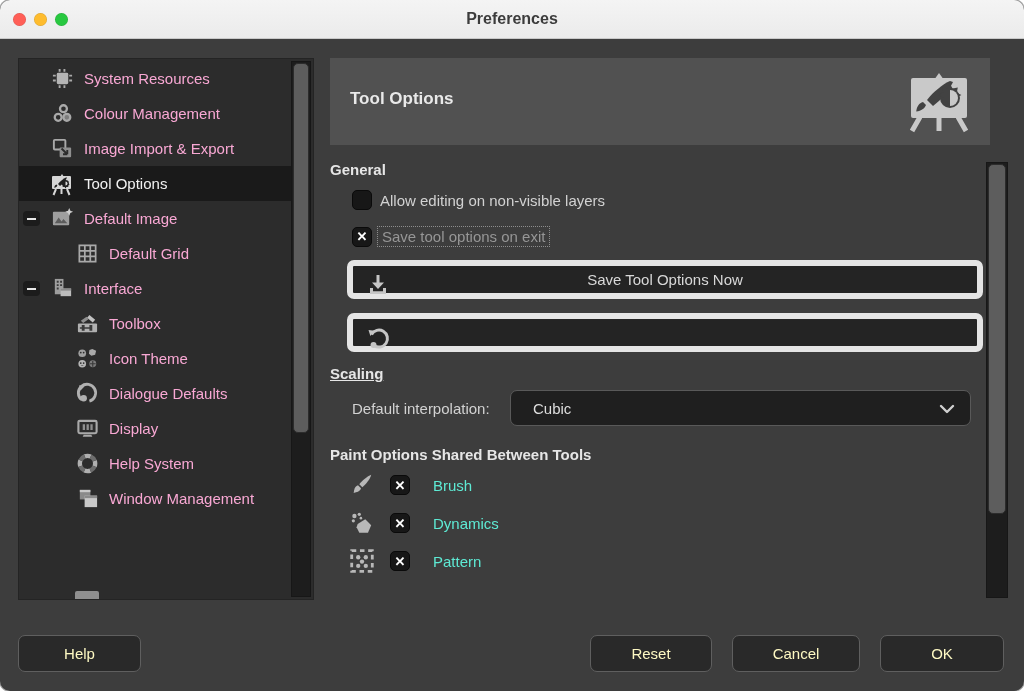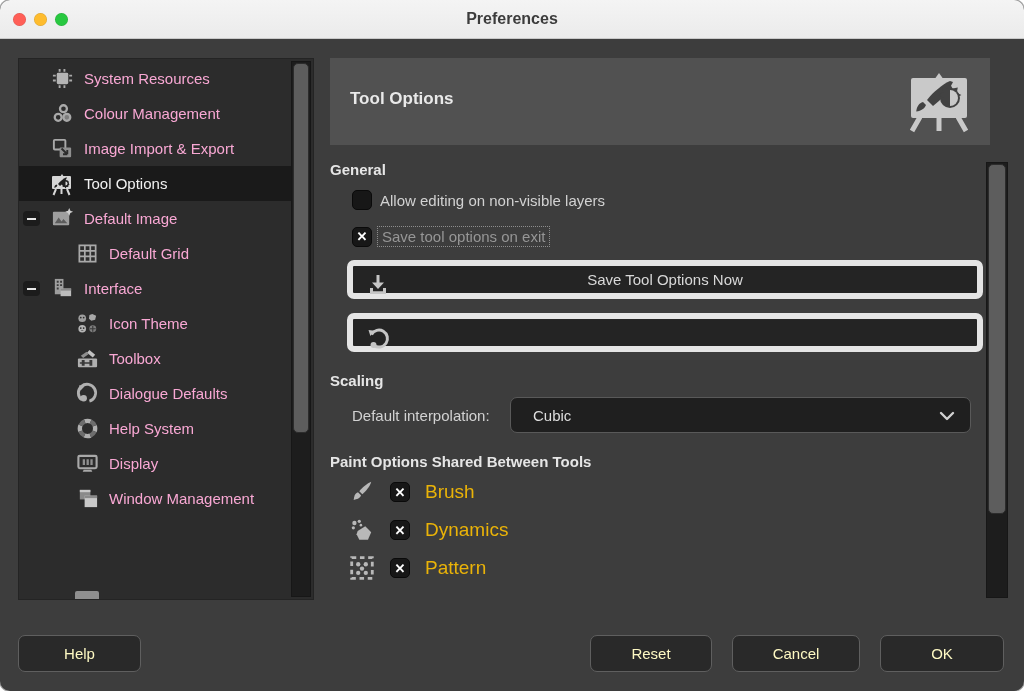--- a/index.html
+++ b/index.html
@@ -45,21 +45,21 @@
   .widebtn .bic{position:absolute;left:13px;top:7px;width:24px;height:24px;}
   .widebtn .blab{flex:1;text-align:center;}
   .interprow{display:flex;align-items:center;margin:8px 0 0 22px;}
   .interprow .ilab{font-size:15px;color:#d2d2d2;width:158px;flex:0 0 158px;}
   .combo{position:relative;width:461px;height:36px;background:#1f1f1f;border:1px solid #595959;border-radius:7px;box-sizing:border-box;display:flex;align-items:center;color:#dedede;font-size:15px;cursor:default;}
   .combo .cval{margin-left:22px;}
   .combo .chev{position:absolute;right:14px;top:9px;width:18px;height:18px;}
   .paintrow{display:flex;align-items:center;margin:6px 0 0 18px;height:32px;}
   .paintrow .tic{width:28px;height:28px;flex:0 0 28px;display:flex;align-items:center;justify-content:center;}
   .paintrow .cb{margin-left:14px;}
-  .paintrow .plab{margin-left:15px;font-size:19px;color:#eab308;}
+  .paintrow .plab{margin-left:23px;font-size:15px;color:#5eead4;}
   
   .footer{position:absolute;left:0;right:0;bottom:0;height:91px;}
   .btn{background:#292929;border:1px solid #5f5f5f;border-radius:7px;color:#fef9c3;font-size:15px;font-family:"Liberation Sans",sans-serif;display:flex;align-items:center;justify-content:center;box-sizing:border-box;cursor:default;}
   .helpbtn{position:absolute;left:18px;top:35px;width:123px;height:37px;}
   .fright{position:absolute;right:20px;top:35px;display:flex;gap:20px;}
   .fright .btn{height:37px;}
   .w-reset{width:122px;}
   .w-cancel{width:128px;}
   .w-ok{width:124px;}
   svg{display:block;}
@@ -175,81 +175,81 @@
             </svg>
         </span>
         <span class="lb">Interface</span>
       </div>
 
 
       <div class="srow child">
         <span class="gut"></span>
         <span class="ic">
           <svg width="23" height="23" viewBox="0 0 24 24">
+              <rect x="2" y="12" width="20" height="9" rx="1" fill="#b0b0b0"></rect>
+              <path d="M6 13.5h3v6H6zM14 13.5h3v6h-3zM4 15.8h13v1.6H4z" fill="#3a3a3a"></path>
+              <path d="M14 3l6 5-2.5 3-6-5z" fill="#c2c2c2"></path>
+              <path d="M5 9l6-4 2 2.5-5.5 4z" fill="#8f8f8f"></path>
+            </svg>
+        </span>
+        <span class="lb">Toolbox</span>
+      </div>
+
+      <div class="srow child">
+        <span class="gut"></span>
+        <span class="ic">
+          <svg width="23" height="23" viewBox="0 0 24 24">
               <circle cx="6.5" cy="6.5" r="4" fill="#9e9e9e"></circle>
               <circle cx="5" cy="5.8" r=".9" fill="#2c2c2c"></circle>
               <circle cx="8" cy="5.8" r=".9" fill="#2c2c2c"></circle>
               <path d="M14 3l3-1 4 2-1 4-4 1-2.5-2z" fill="#a9a9a9"></path>
               <circle cx="6.5" cy="17.5" r="4" fill="#b5b5b5"></circle>
               <circle cx="5" cy="16.8" r=".9" fill="#2c2c2c"></circle>
               <circle cx="8" cy="16.8" r=".9" fill="#2c2c2c"></circle>
               <path d="M5 19.2c1 .8 2 .8 3 0z" fill="#2c2c2c"></path>
               <circle cx="17.5" cy="17.5" r="3.6" fill="#7d7d7d"></circle>
               <path d="M14.5 17.5h6M17.5 14.5v6" stroke="#3a3a3a" stroke-width="1.2"></path>
             </svg>
         </span>
         <span class="lb">Icon Theme</span>
       </div>
 
       <div class="srow child">
         <span class="gut"></span>
         <span class="ic">
-          <svg width="23" height="23" viewBox="0 0 24 24">
-              <rect x="2" y="12" width="20" height="9" rx="1" fill="#b0b0b0"></rect>
-              <path d="M6 13.5h3v6H6zM14 13.5h3v6h-3zM4 15.8h13v1.6H4z" fill="#3a3a3a"></path>
-              <path d="M14 3l6 5-2.5 3-6-5z" fill="#c2c2c2"></path>
-              <path d="M5 9l6-4 2 2.5-5.5 4z" fill="#8f8f8f"></path>
-            </svg>
-        </span>
-        <span class="lb">Toolbox</span>
-      </div>
-
-      <div class="srow child">
-        <span class="gut"></span>
-        <span class="ic">
           <svg width="23" height="23" viewBox="0 0 24 24" fill="none">
               <path d="M6 18.5A9 9 0 1 1 14 20" stroke="#b0b0b0" stroke-width="3"></path>
               <circle cx="8" cy="17" r="3.4" fill="#b0b0b0"></circle>
               <path d="M3.2 3.5L9 4.5 4.5 9z" fill="#b0b0b0"></path>
             </svg>
         </span>
         <span class="lb">Dialogue Defaults</span>
       </div>
 
       <div class="srow child">
         <span class="gut"></span>
         <span class="ic">
+          <svg width="23" height="23" viewBox="0 0 24 24">
+              <rect x="2.5" y="4" width="19" height="13" rx="1.5" fill="none" stroke="#a9a9a9" stroke-width="2.2"></rect>
+              <path d="M7 7.5h2.4v6H7zM11 7.5h2.4v6H11zM15 7.5h2.4v6H15z" fill="#8f8f8f"></path>
+              <path d="M8 18.5h8l1 2.2H7z" fill="#a9a9a9"></path>
+            </svg>
+        </span>
+        <span class="lb">Display</span>
+      </div>
+
+      <div class="srow child">
+        <span class="gut"></span>
+        <span class="ic">
           <svg width="23" height="23" viewBox="0 0 24 24" fill="none">
               <circle cx="12" cy="12" r="8" stroke="#b0b0b0" stroke-width="4.6" stroke-dasharray="6.28 6.28" stroke-dashoffset="3.14"></circle>
               <circle cx="12" cy="12" r="8" stroke="#6d6d6d" stroke-width="4.6" stroke-dasharray="6.28 6.28" stroke-dashoffset="-3.14"></circle>
             </svg>
         </span>
         <span class="lb">Help System</span>
-      </div>
-
-      <div class="srow child">
-        <span class="gut"></span>
-        <span class="ic">
-          <svg width="23" height="23" viewBox="0 0 24 24">
-              <rect x="2.5" y="4" width="19" height="13" rx="1.5" fill="none" stroke="#a9a9a9" stroke-width="2.2"></rect>
-              <path d="M7 7.5h2.4v6H7zM11 7.5h2.4v6H11zM15 7.5h2.4v6H15z" fill="#8f8f8f"></path>
-              <path d="M8 18.5h8l1 2.2H7z" fill="#a9a9a9"></path>
-            </svg>
-        </span>
-        <span class="lb">Display</span>
       </div>
 
       <div class="srow child">
         <span class="gut"></span>
         <span class="ic">
           <svg width="23" height="23" viewBox="0 0 24 24">
               <rect x="4" y="3" width="11" height="10" fill="#8a8a8a"></rect>
               <rect x="4" y="3" width="11" height="2.4" fill="#c9c9c9"></rect>
               <rect x="9" y="9" width="13" height="12" fill="#c9c9c9"></rect>
               <rect x="9" y="9" width="13" height="2.6" fill="#8a8a8a"></rect>
@@ -310,21 +310,21 @@
     <div class="widebtn rst">
       <span class="bic">
         <svg width="24" height="24" viewBox="0 0 24 24" fill="none">
             <path d="M8 19.5A8.5 8.5 0 1 0 5.5 8.5" stroke="#c6c6c6" stroke-width="3"></path>
             <path d="M2.5 4l6 .8L4.4 10z" fill="#c6c6c6"></path>
             <circle cx="7.5" cy="19" r="3" fill="#c6c6c6"></circle>
           </svg>
       </span>
     </div>
 
-    <div class="h1" style="margin-top:20px;">Scaling</div>
+    <div class="h1" style="margin-top:13px;text-decoration:underline;">Scaling</div>
 
     <div class="interprow">
       <span class="ilab">Default interpolation:</span>
       <div class="combo">
         <span class="cval">Cubic</span>
         <span class="chev">
           <svg width="18" height="18" viewBox="0 0 18 18" fill="none">
               <path d="M3 6l6 6 6-6" stroke="#d0d0d0" stroke-width="2.4" stroke-linecap="round" stroke-linejoin="round"></path>
             </svg>
         </span>

